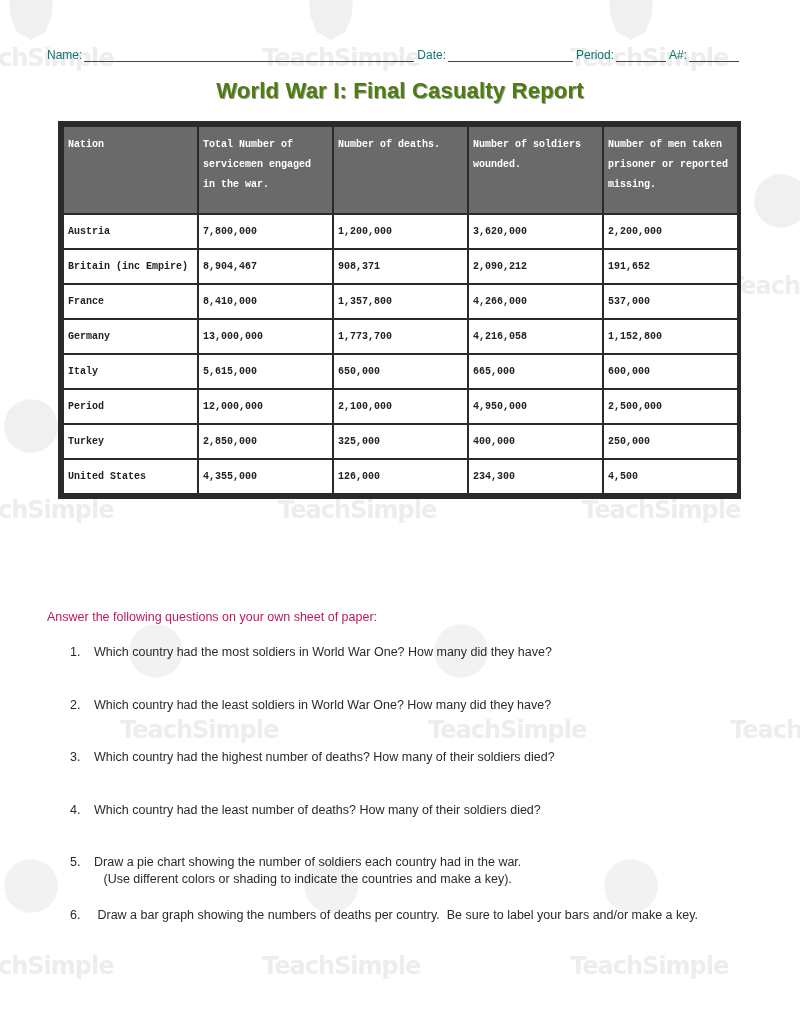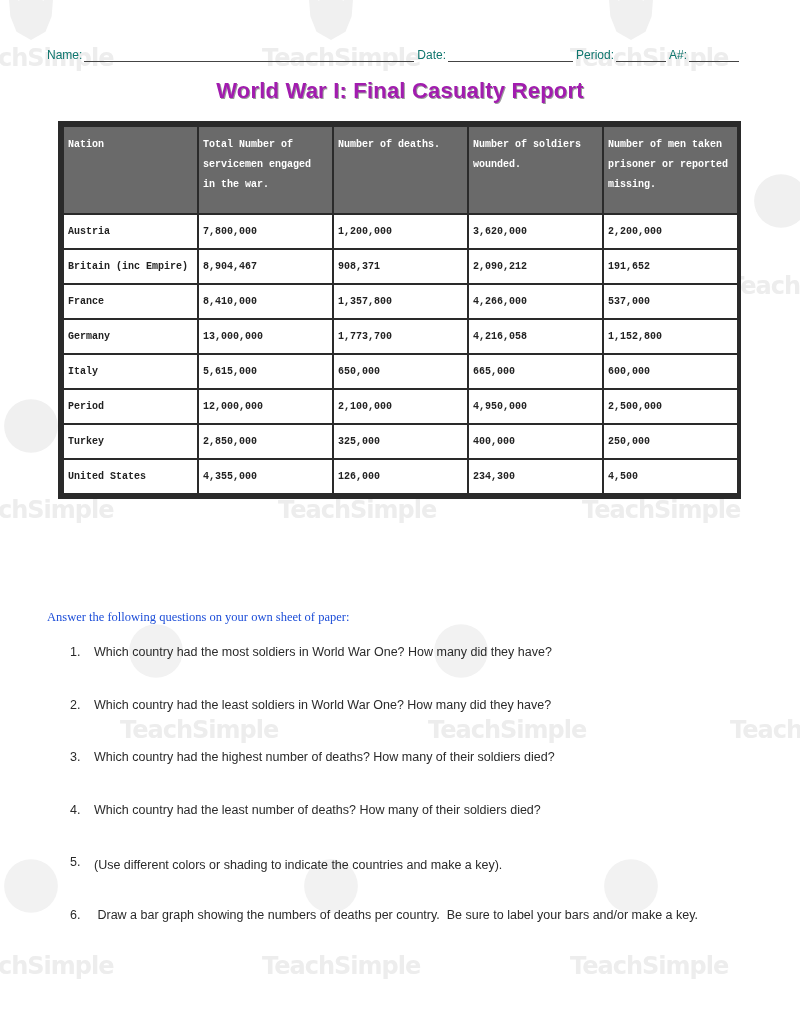--- a/index.html
+++ b/index.html
@@ -64,21 +64,21 @@
 
     .title {
       position: absolute;
       top: 78px;
       left: 0;
       width: 800px;
       text-align: center;
       font-family: "Liberation Sans", sans-serif;
       font-weight: bold;
       font-size: 22px;
-      color: #a21caf;
+      color: #4d7c0f;
       text-shadow: 1px 1px 0 #9a9a9a;
       letter-spacing: 0.2px;
     }
 
     
     .table-wrap {
       position: absolute;
       top: 121px;
       left: 58px;
       width: 683px;
@@ -122,22 +122,21 @@
     col.c1 { width: 135px; }
     col.c2 { width: 135px; }
     col.c3 { width: 135px; }
     col.c4 { width: 135px; }
 
     .instructions {
       position: absolute;
       top: 610px;
       left: 47px;
       font-size: 12.5px;
-      color: #1d4ed8;
-      font-family: Liberation Serif, serif;
+      color: #be185d;
     }
     .q {
       position: absolute;
       left: 70px;
       font-size: 12.5px;
       color: #2a2a2a;
       display: flex;
     }
     .q .num { width: 24px; }
     .q .text { white-space: nowrap; }
@@ -301,19 +300,20 @@
   <span class="num">3.</span>
   <span class="text">Which country had the highest number of deaths?  How many of their soldiers died?</span>
 </div>
 <div class="q layer" style="top:803px;">
   <span class="num">4.</span>
   <span class="text">Which country had the least number of deaths?  How many of their soldiers died?</span>
 </div>
 <div class="q layer" style="top:855px;">
   <span class="num">5.</span>
   <span class="text">
+    <span class="sub">Draw a pie chart showing the number of soldiers each country had in the war.</span>
     <span class="sub" style="margin-top:3px;text-align:center;">(Use different colors or shading to indicate the countries and make a key).</span>
   </span>
 </div>
 <div class="q layer" style="top:908px;">
   <span class="num">6.</span>
   <span class="text" style="white-space:pre;"> Draw a bar graph showing the numbers of deaths per country.  Be sure to label your bars and/or make a key.</span>
 </div>
 
 </body></html>

